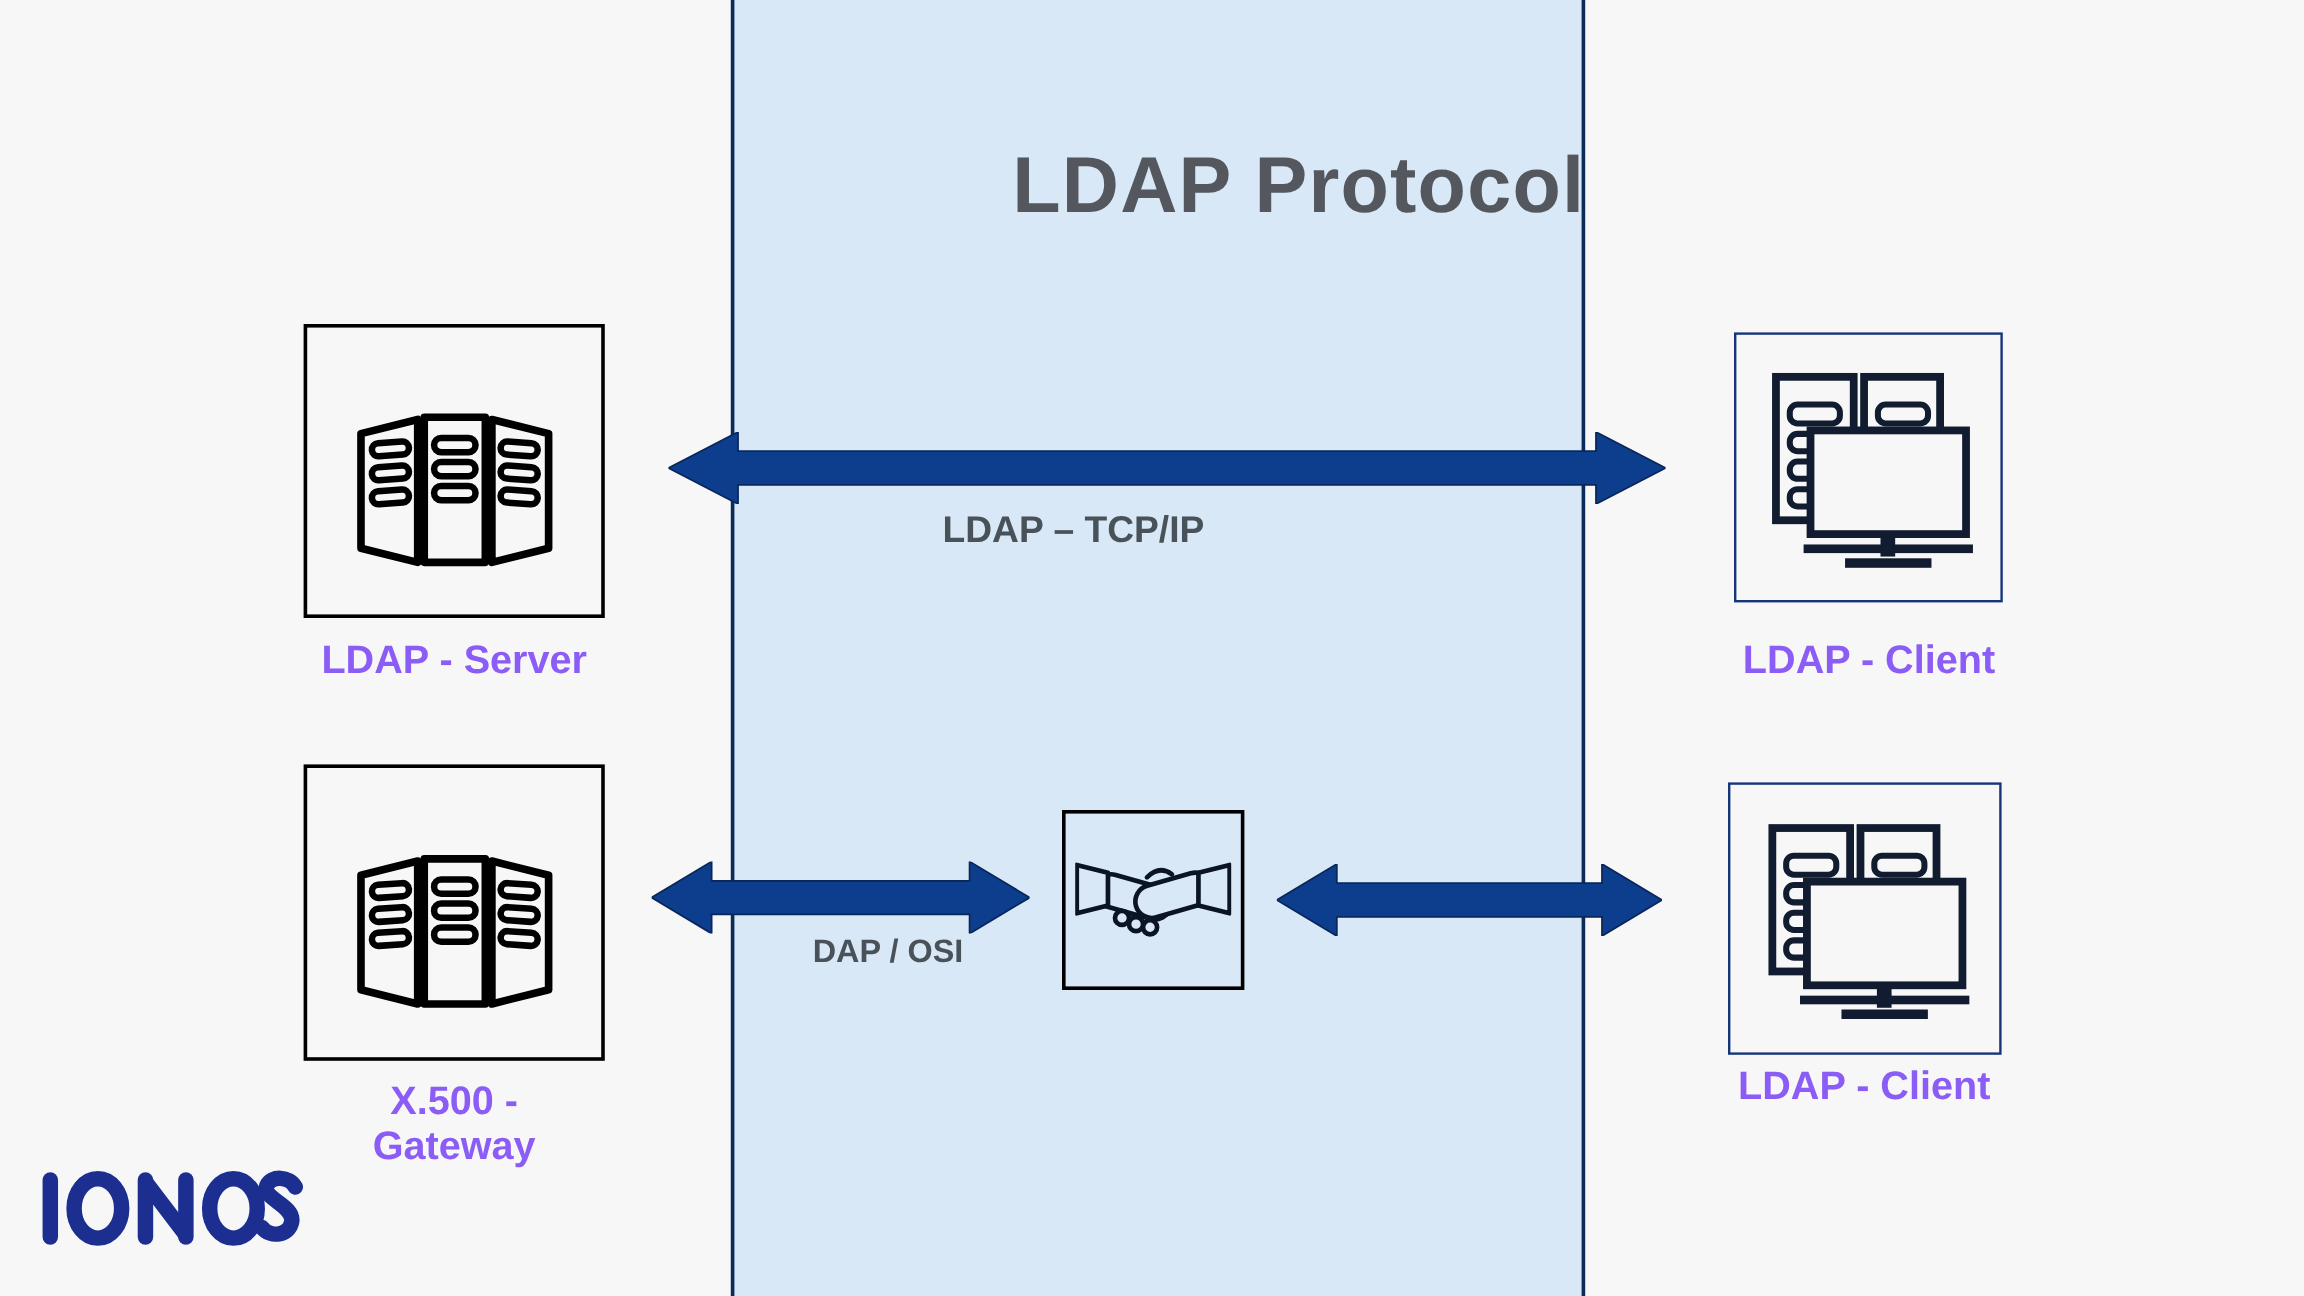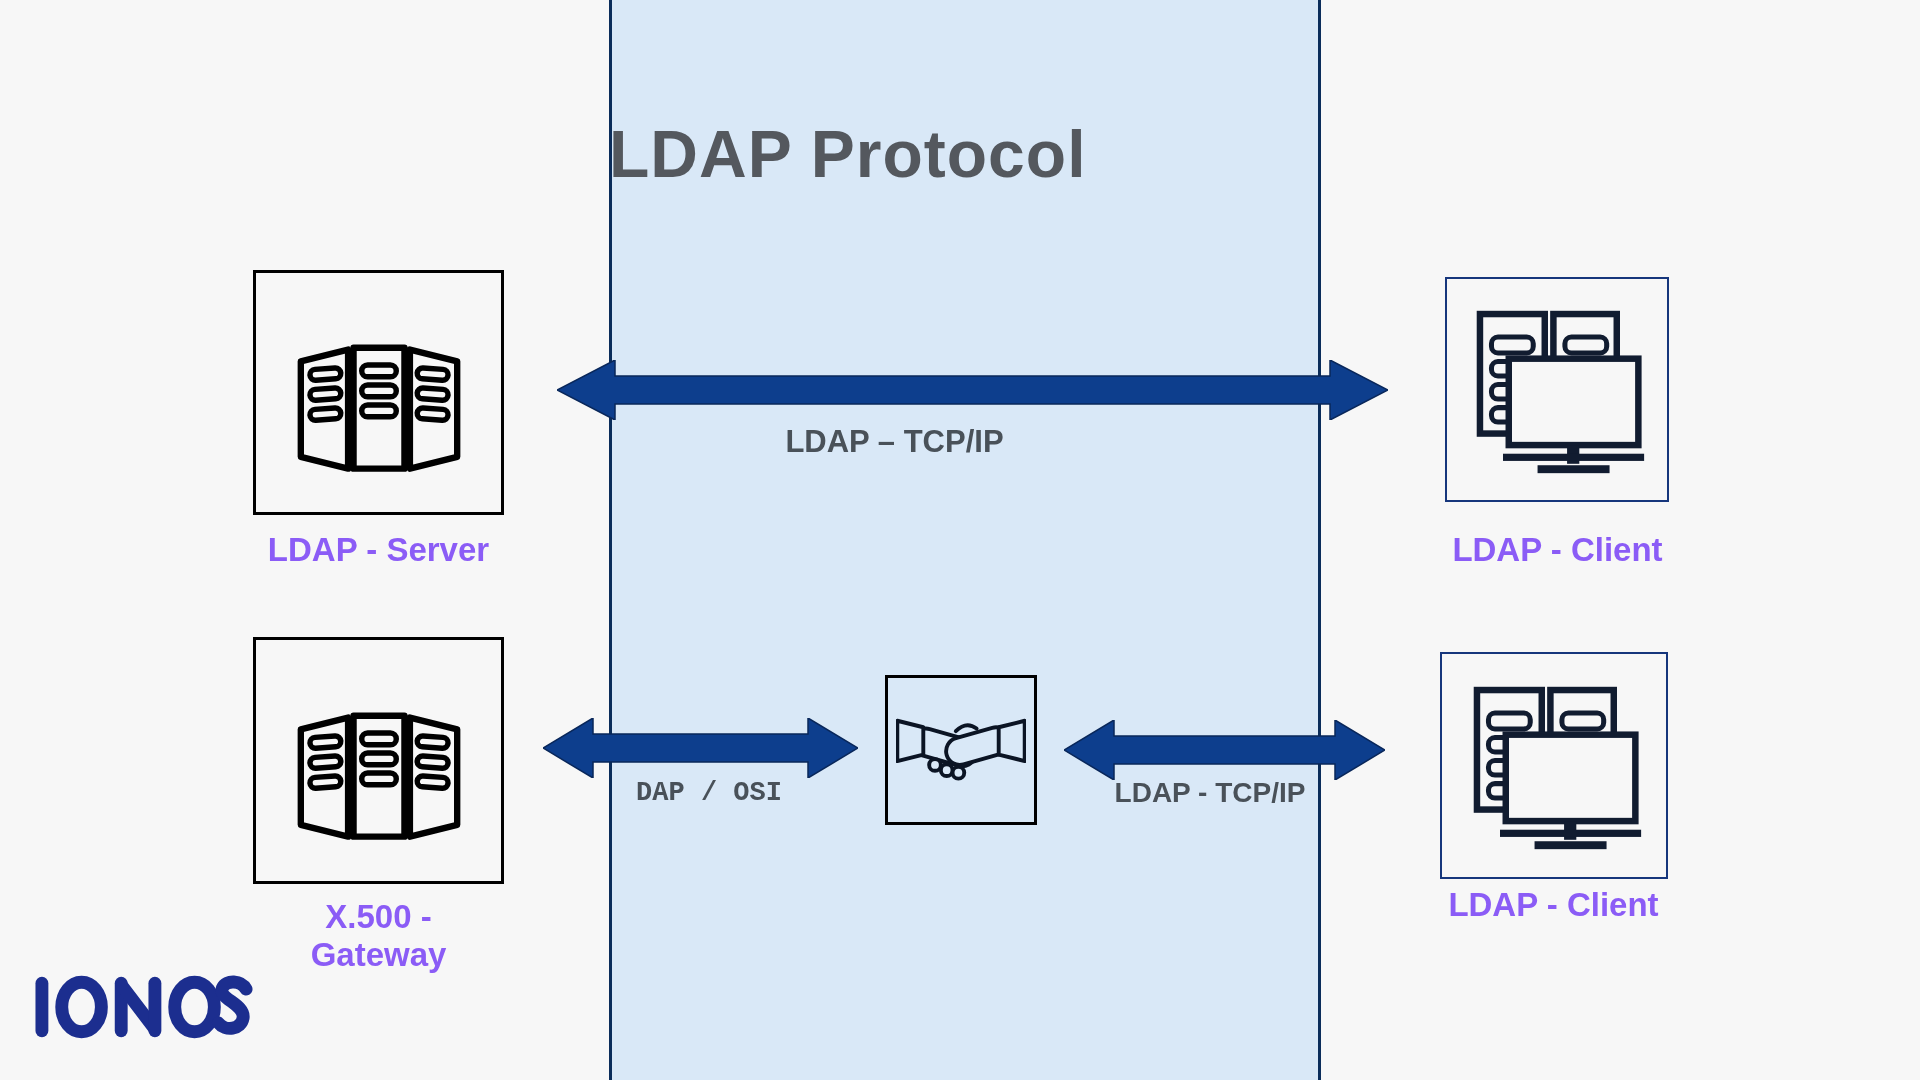--- a/index.html
+++ b/index.html
@@ -3,21 +3,21 @@
 <meta charset="utf-8">
 <style>
   html,body{margin:0;padding:0;}
   body{width:1920px;height:1080px;background:#f7f7f7;font-family:"Liberation Sans",sans-serif;}
   .stage{position:relative;width:1920px;height:1080px;overflow:hidden;background:#f7f7f7;}
 
   .panel{position:absolute;left:609px;top:-3px;width:712px;height:1086px;
          background:#d9e8f7;border:3px solid #0a2c5a;box-sizing:border-box;}
 
   .title{position:absolute;left:609px;top:116px;width:712px;margin:0;
-         text-align:left;font-size:66px;font-weight:bold;color:#54585e;letter-spacing:1px;}
+         text-align:right;font-size:66px;font-weight:bold;color:#54585e;letter-spacing:1px;}
 
   .node{position:absolute;display:flex;align-items:center;justify-content:center;box-sizing:border-box;}
   .node.dark{border:3px solid #000;background:#f7f7f7;}
   .node.blue{border:2px solid #16367c;background:#f7f7f7;}
   .node.gw{border:3px solid #000;background:transparent;}
 
   .nlabel{position:absolute;text-align:center;font-size:33px;font-weight:bold;color:#8b5cf6;}
   .alabel{position:absolute;text-align:center;font-weight:bold;color:#495159;}
 
   .arrow{position:absolute;}
@@ -140,26 +140,25 @@
   </div>
 
   <svg class="arrow" style="left:557px;top:360px;" width="831" height="60" viewBox="0 0 831 60">
     <polygon points="0,30 58,0 58,16 773,16 773,0 831,30 773,60 773,44 58,44 58,60" fill="#0d3e8d" stroke="#09275a" stroke-width="1.5"></polygon>
   </svg>
   <div class="alabel" style="left:609px;top:424px;width:571px;font-size:31px;">LDAP – TCP/IP</div>
 
   <svg class="arrow" style="left:543px;top:718px;" width="315" height="60" viewBox="0 0 315 60">
     <polygon points="0,30 50,0 50,16 265,16 265,0 315,30 265,60 265,44 50,44 50,60" fill="#0d3e8d" stroke="#09275a" stroke-width="1.5"></polygon>
   </svg>
-  <div class="alabel" style="left:559px;top:778px;width:300px;font-size:27px;font-family:Liberation Mono, monospace;">DAP / OSI</div>
+  <div class="alabel" style="left:590px;top:778px;width:300px;font-size:27px;">DAP / OSI</div>
 
   <svg class="arrow" style="left:1064px;top:720px;" width="321" height="60" viewBox="0 0 321 60">
     <polygon points="0,30 50,0 50,16 271,16 271,0 321,30 271,60 271,44 50,44 50,60" fill="#0d3e8d" stroke="#09275a" stroke-width="1.5"></polygon>
   </svg>
-  <div class="alabel" style="left:1060px;top:777px;width:300px;font-size:28px;">LDAP - TCP/IP</div>
 
   <svg class="logo" width="222" height="66" viewBox="0 0 224 66" role="img" aria-label="IONOS">
     <g fill="none" stroke="#1c2e8f" stroke-width="13" stroke-linecap="round">
       <line x1="9" y1="9" x2="9" y2="57"></line>
       <ellipse cx="49" cy="33" rx="20" ry="25"></ellipse>
       <line x1="89" y1="9" x2="89" y2="57"></line>
       <line x1="90" y1="12" x2="122" y2="54"></line>
       <line x1="123" y1="9" x2="123" y2="57"></line>
       <ellipse cx="163" cy="33" rx="20" ry="25"></ellipse>
       <path d="M215 15 C210 6 195 5 191 14 C187 25 214 30 212 44 C210 56 194 58 187 49"></path>

